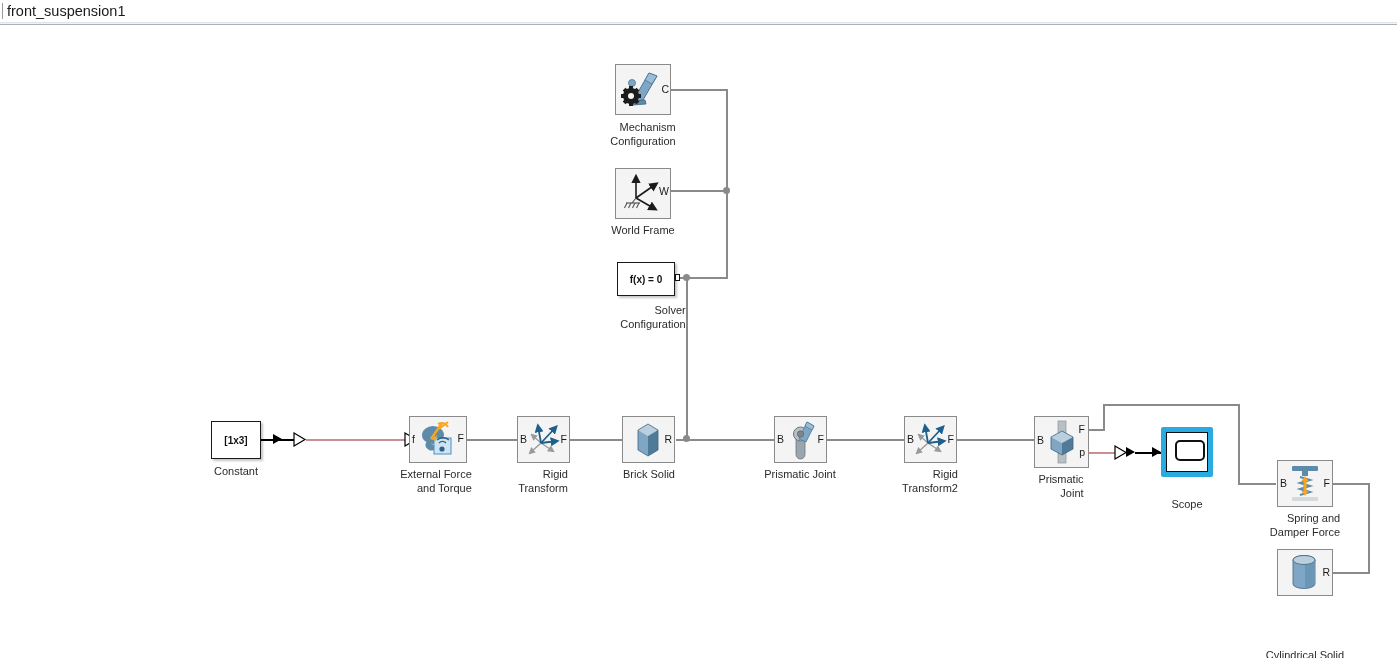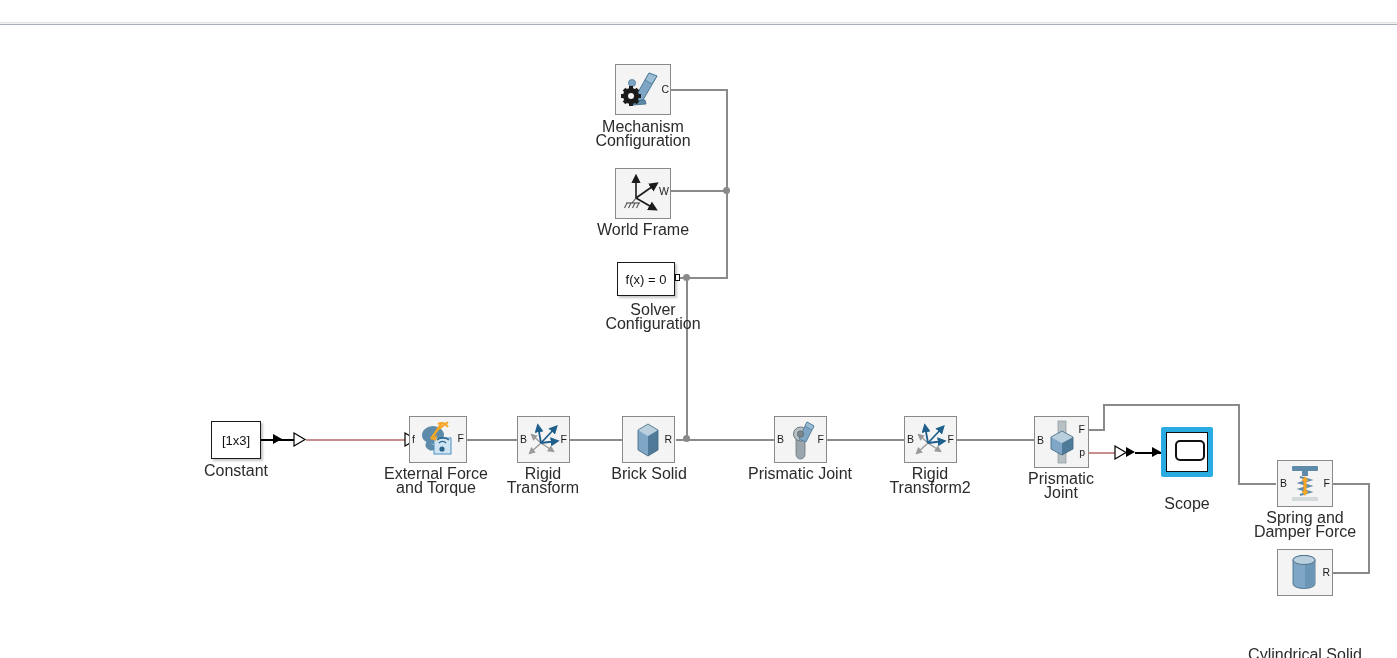--- a/index.html
+++ b/index.html
@@ -58,30 +58,30 @@
   .bbox {
     position:absolute; left:0; top:0; width:100%; height:100%;
     background:#fbfbfb; border:1px solid #8a8a8a;
   }
   .bbox.plain { background:#ffffff; border:1.4px solid #1a1a1a; }
   .bbox.shadow { box-shadow:2px 2px 2px rgba(0,0,0,0.22); }
   .bbox.icon-bg { background:#f4f4f4; }
 
   .blabel {
     position:absolute; left:50%; transform:translateX(-50%);
-    text-align:center; font-size:16px; color:#2b2b2b;
+    text-align:right; font-size:11px; color:#2b2b2b;
     line-height:14px; white-space:nowrap;
   }
   .port {
     position:absolute; font-size:10.5px; color:#1a1a1a; line-height:10px;
   }
   .blocktext {
     position:absolute; left:0; top:0; width:100%; height:100%;
     display:flex; align-items:center; justify-content:center;
-    font-size:13px; color:#111;
+    font-size:10px; color:#111;font-weight:bold;
   }
   .port-stub { position:absolute; width:5px; height:7px; background:#fff; border:1.2px solid #111; }
 
   
   .scope-hl {
     position:absolute; left:0; top:0; width:100%; height:100%;
     background:#29ABE2; border-radius:2px;
   }
   .scope-inner {
     position:absolute; left:5px; top:5px; right:5px; bottom:5px;
@@ -91,20 +91,25 @@
     position:absolute; left:8px; top:7px; width:30px; height:21px;
     border:2px solid #111; border-radius:5px; background:#fff;
   }
   svg { display:block; }
 </style>
 </head>
 <body>
 
 <div id="app">
 
+  <div class="tabbar">
+    <div class="tab">
+      <span>front_suspension1</span>
+    </div>
+  </div>
   <div class="tabbar-sep"></div>
 
   <div class="canvas">
 
     <div class="wire h" style="left:670px; top:64px; width:58px;"></div>
     <div class="wire v" style="left:726px; top:64px; height:103px;"></div>
 
     <div class="wire h" style="left:670px; top:165px; width:58px;"></div>
     <div class="dot" style="left:723px; top:162px;"></div>
 

